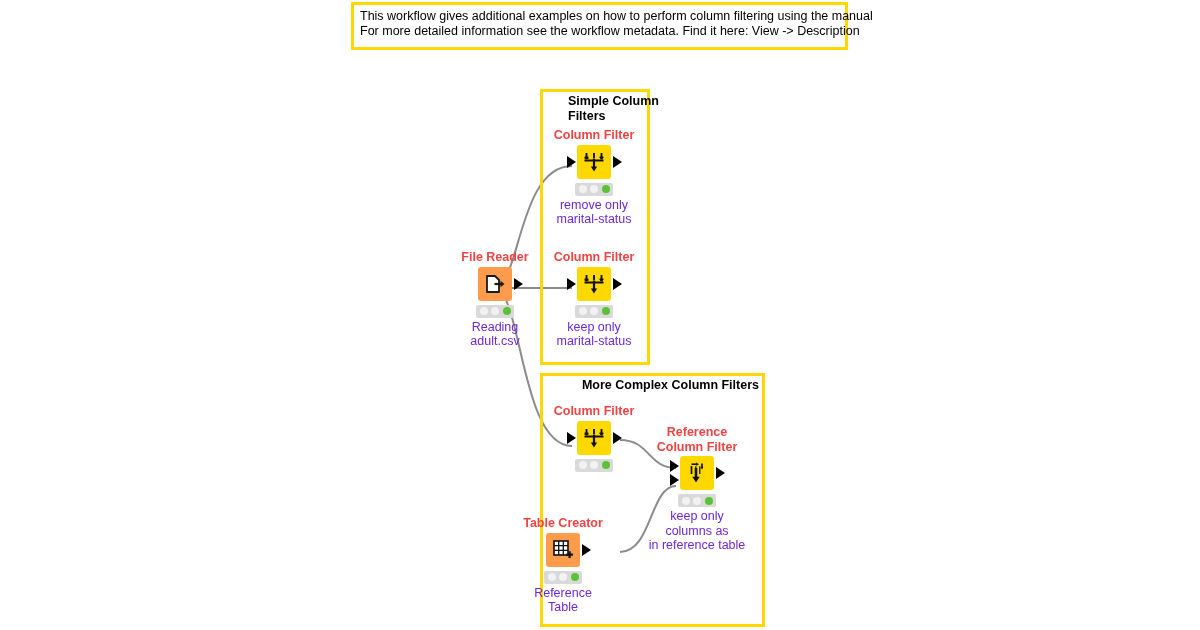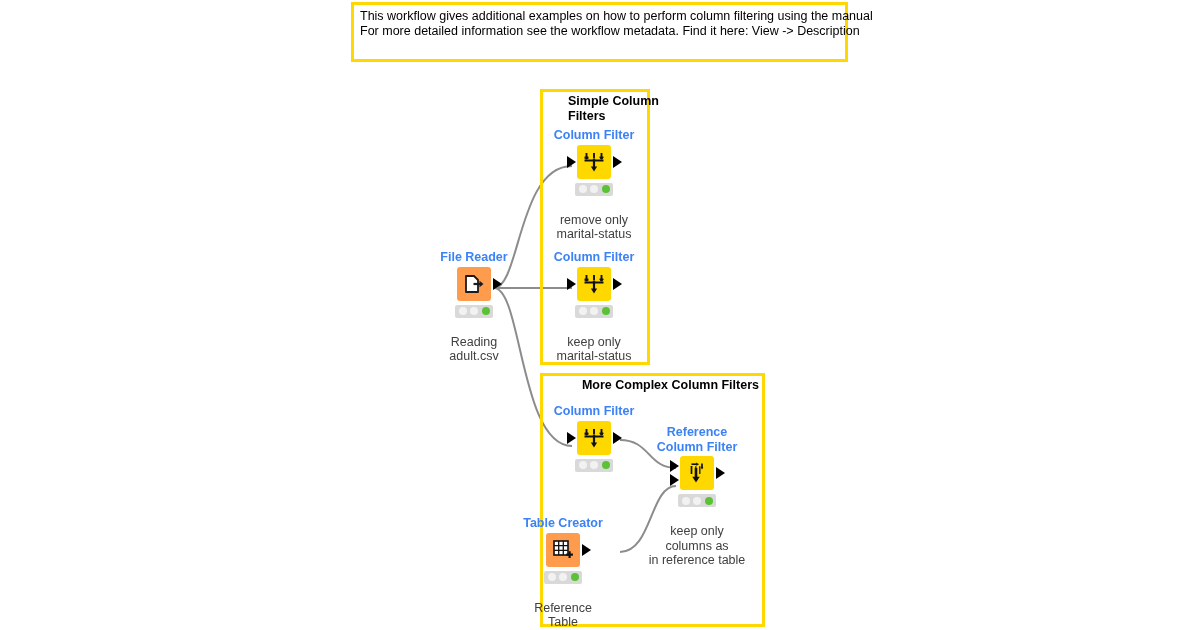--- a/index.html
+++ b/index.html
@@ -25,21 +25,21 @@
   .annotation {
     position: absolute;
     background: #ffffff;
     border: 3px solid #FFD800;
     box-sizing: border-box;
   }
   #description-annotation {
     left: 351px;
     top: 2px;
     width: 497px;
-    height: 60px;
+    height: 48px;
     padding: 4px 6px 0 6px;
   }
   #description-annotation .line {
     font-size: 12.5px;
     line-height: 15.2px;
     white-space: nowrap;
     color: #000;
   }
   .group-annotation {
     position: absolute;
@@ -83,21 +83,21 @@
   .node {
     position: absolute;
     width: 120px;
     margin-left: -60px;
   }
   .node-title {
     text-align: center;
     font-size: 12.5px;
     font-weight: bold;
     line-height: 14.5px;
-    color: #3b82f6;
+    color: #ef4444;
     white-space: pre-line;
   }
   .node-body-row {
     position: relative;
     height: 34px;
     display: flex;
     align-items: center;
     justify-content: center;
     margin-top: 2px;
   }
@@ -142,22 +142,22 @@
     height: 8px;
     border-radius: 50%;
     background: #F2F2F2;
   }
   .status-dot.green { background: #5BC236; }
 
   .node-label {
     text-align: center;
     font-size: 12.5px;
     line-height: 14.6px;
-    color: #404040;
-    margin-top: 17px;
+    color: #6d28d9;
+    margin-top: 2px;
     white-space: pre-line;
   }
   .icon-svg { display: block; }
 </style>
 </head>
 <body>
 
 <div id="canvas">
 
   <svg id="edges" viewBox="0 0 1200 630" width="1200" height="630">
@@ -175,21 +175,21 @@
     <div class="line">For more detailed information see the workflow metadata. Find it here: View -&gt; Description</div>
   </div>
 
   <div class="group-annotation" id="group-simple"></div>
   <div class="group-title" id="group-simple-title">Simple Column
 Filters</div>
 
   <div class="group-annotation" id="group-complex"></div>
   <div class="group-title" id="group-complex-title">More Complex Column Filters</div>
 
-  <div class="node" style="left:474px; top:250px;">
+  <div class="node" style="left:495px; top:250px;">
     <div class="node-title">File Reader</div>
     <div class="node-body-row">
       <div class="node-box orange">
         <span>
           <svg class="icon-svg" width="24" height="24" viewBox="0 0 24 24">
             <path d="M4 4 h8 l4 4 v12 h-12 z" fill="#ffffff" stroke="#1a1a1a" stroke-width="1.8" stroke-linejoin="round"></path>
             <path d="M11.5 12 h7.5" stroke="#1a1a1a" stroke-width="2.2"></path>
             <path d="M17.5 8.8 L21.5 12 L17.5 15.2 z" fill="#1a1a1a"></path>
           </svg>
         </span>

